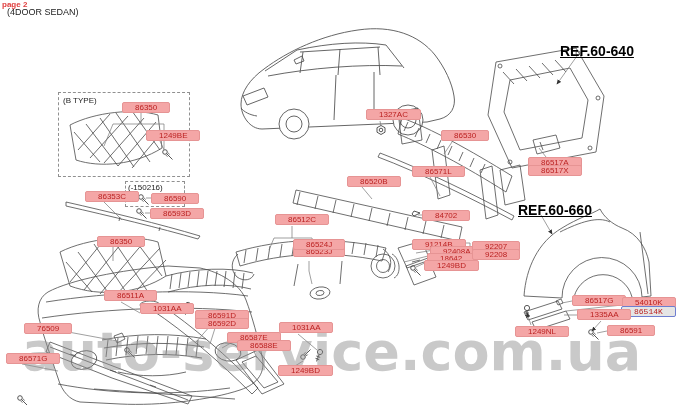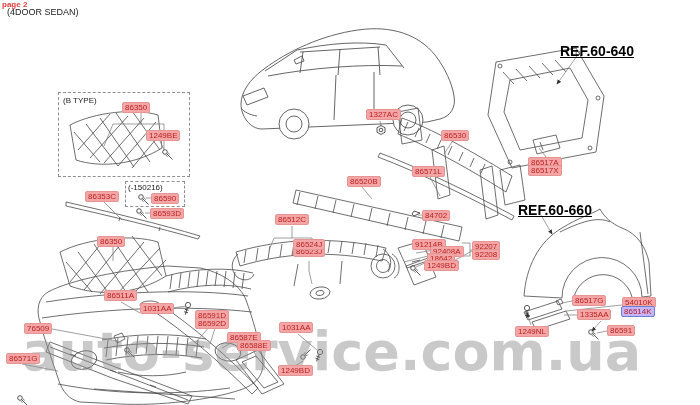--- a/index.html
+++ b/index.html
@@ -2,22 +2,22 @@
 <html><head>
 <meta charset="utf-8">
 <style>
   html,body{margin:0;padding:0;background:#fff;}
   #stage{position:relative;width:700px;height:405px;background:#fff;overflow:hidden;
          font-family:"Liberation Sans",sans-serif;}
   svg.art{position:absolute;left:0;top:0;z-index:1;}
   .wm{position:absolute;left:22px;top:320px;z-index:2;font-family:"DejaVu Sans",sans-serif;
       font-weight:bold;font-size:54px;color:#8f8f8f;opacity:.48;white-space:nowrap;pointer-events:none;}
   .pl{position:absolute;z-index:3;background:#f4a6a6;color:#bb2222;border:1px solid #e69494;
-      border-radius:2px;font-size:8px;line-height:9px;padding:0 2px;white-space:nowrap;}
-  .pl.sel{background:#c4b5fd;border-color:#6e7ed0;}
+      border-radius:2px;font-size:8px;line-height:9px;padding:0 12px;white-space:nowrap;}
+  .pl.sel{background:#e5e5e5;border-color:#6e7ed0;font-family:Liberation Mono, monospace;}
   .ref{position:absolute;z-index:3;font-weight:bold;font-size:14px;color:#000;
        text-decoration:underline;white-space:nowrap;}
   .note{position:absolute;z-index:3;font-size:8px;color:#222;white-space:nowrap;}
   .dbox{position:absolute;z-index:1;border:1px dashed #909090;}
   .pagetag{position:absolute;left:2px;top:0px;z-index:3;color:#e04040;font-weight:bold;font-size:8px;}
   .title{position:absolute;left:7px;top:7px;z-index:3;color:#222;font-size:9px;text-align:right;}
 </style>
 </head>
 <body>
 

